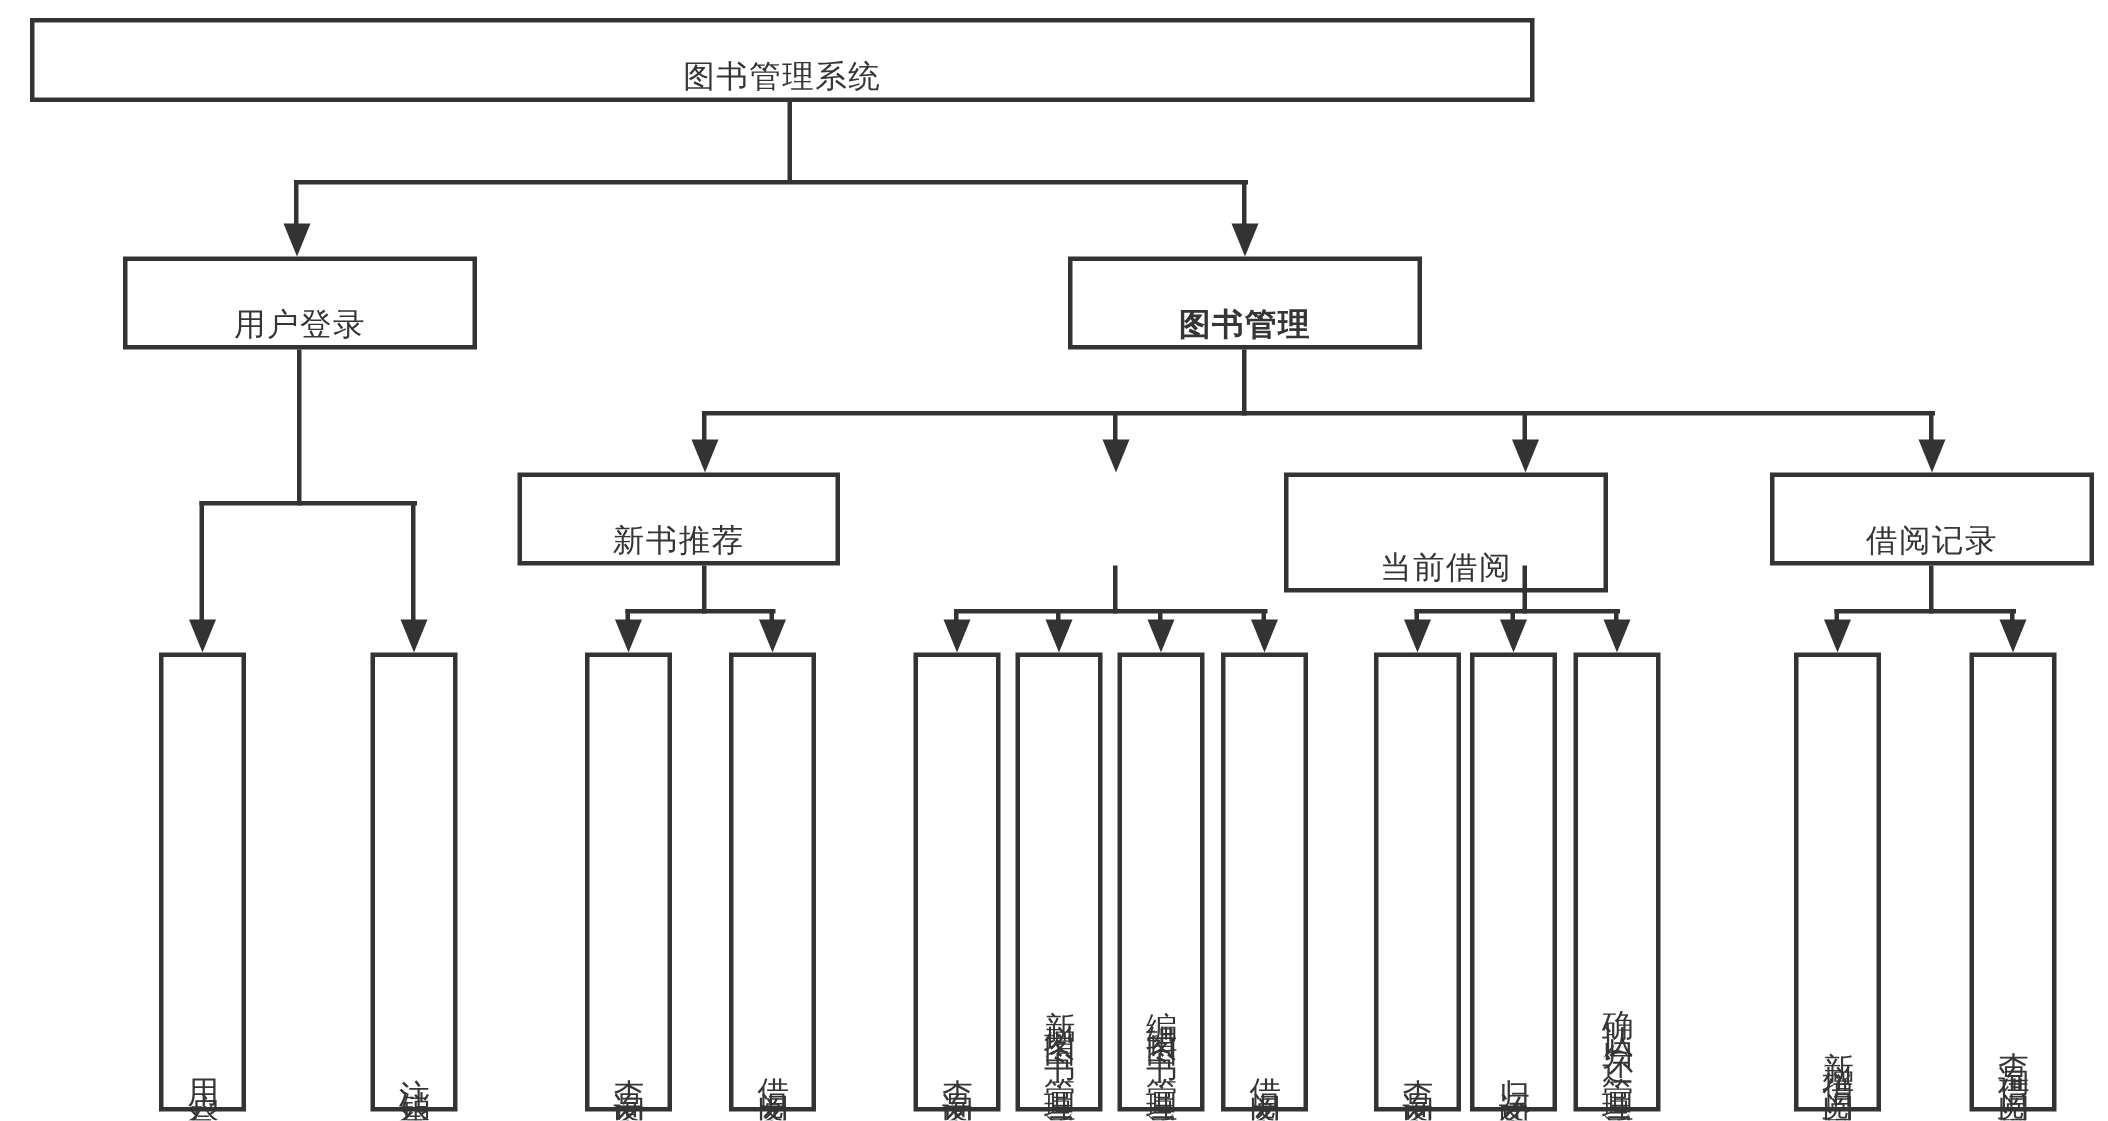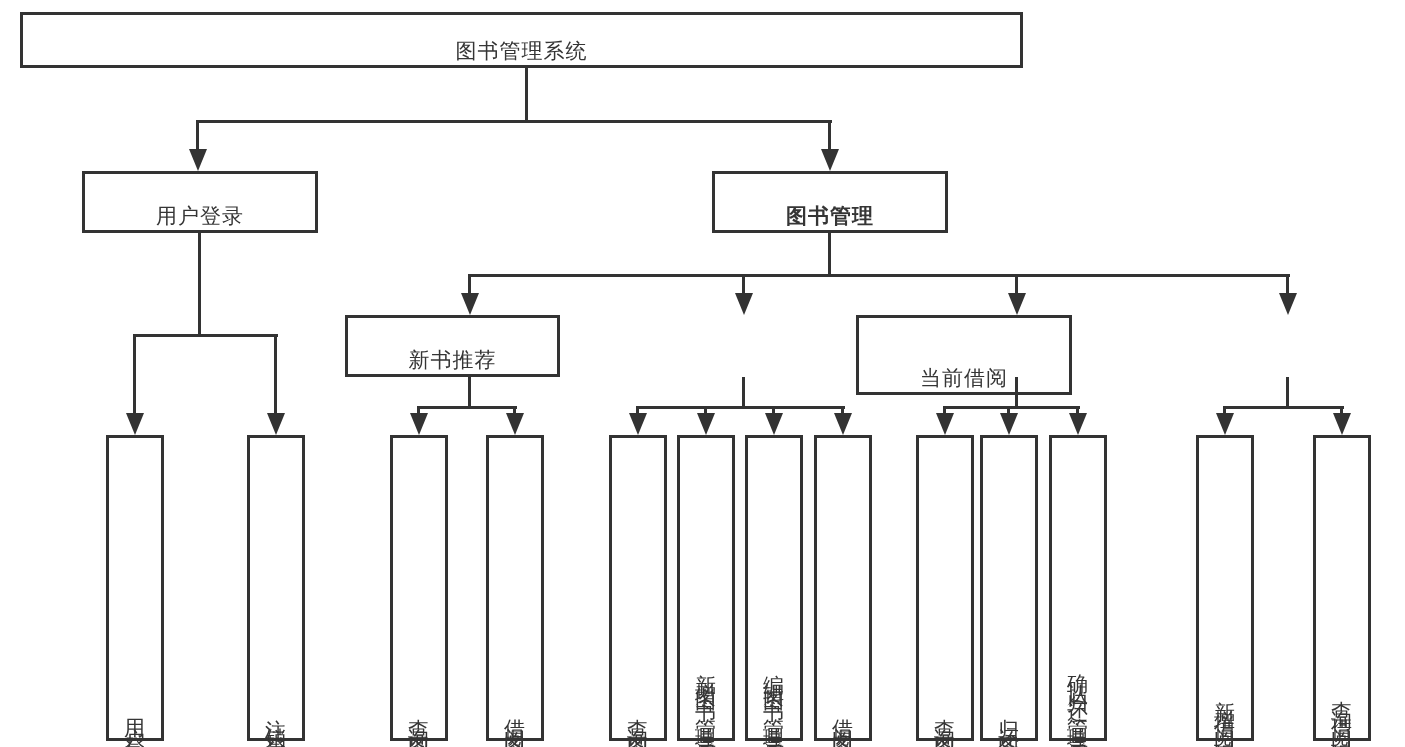--- a/index.html
+++ b/index.html
@@ -42,20 +42,23 @@
   </div>
   <div class="node" style="left:712px;top:171px;width:236px;height:62px;font-weight:bold;">
     <span class="lbl">图书管理</span>
   </div>
 
   <div class="node" style="left:345px;top:315px;width:215px;height:62px;">
     <span class="lbl">新书推荐</span>
   </div>
   <div class="node" style="left:856px;top:315px;width:216px;height:80px;">
     <span class="lbl">当前借阅</span>
+  </div>
+  <div class="node" style="left:1180px;top:315px;width:216px;height:62px;">
+    <span class="lbl">借阅记录</span>
   </div>
 
   <div class="node leaf" style="left:106px;top:435px;width:58px;height:306px;">
     <span class="lbl">用户登录</span>
   </div>
   <div class="node leaf" style="left:247px;top:435px;width:58px;height:306px;">
     <span class="lbl">注销登录</span>
   </div>
 
   <div class="node leaf" style="left:390px;top:435px;width:58px;height:306px;">

